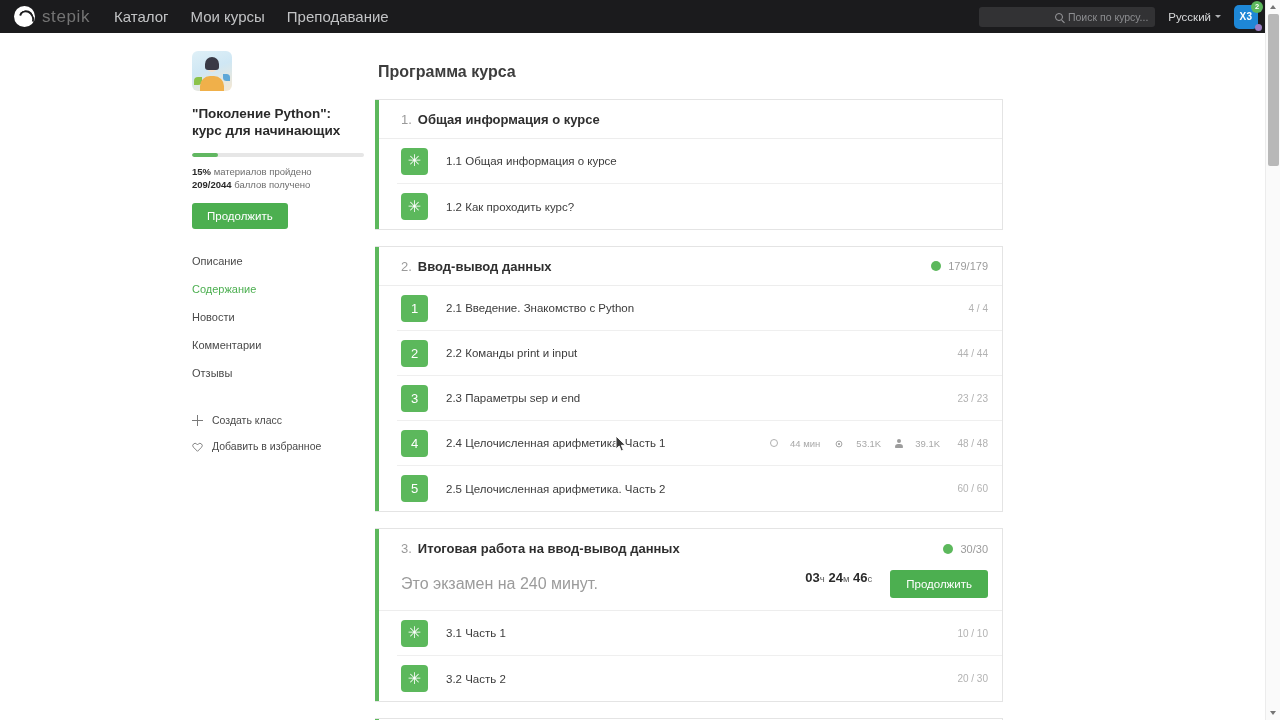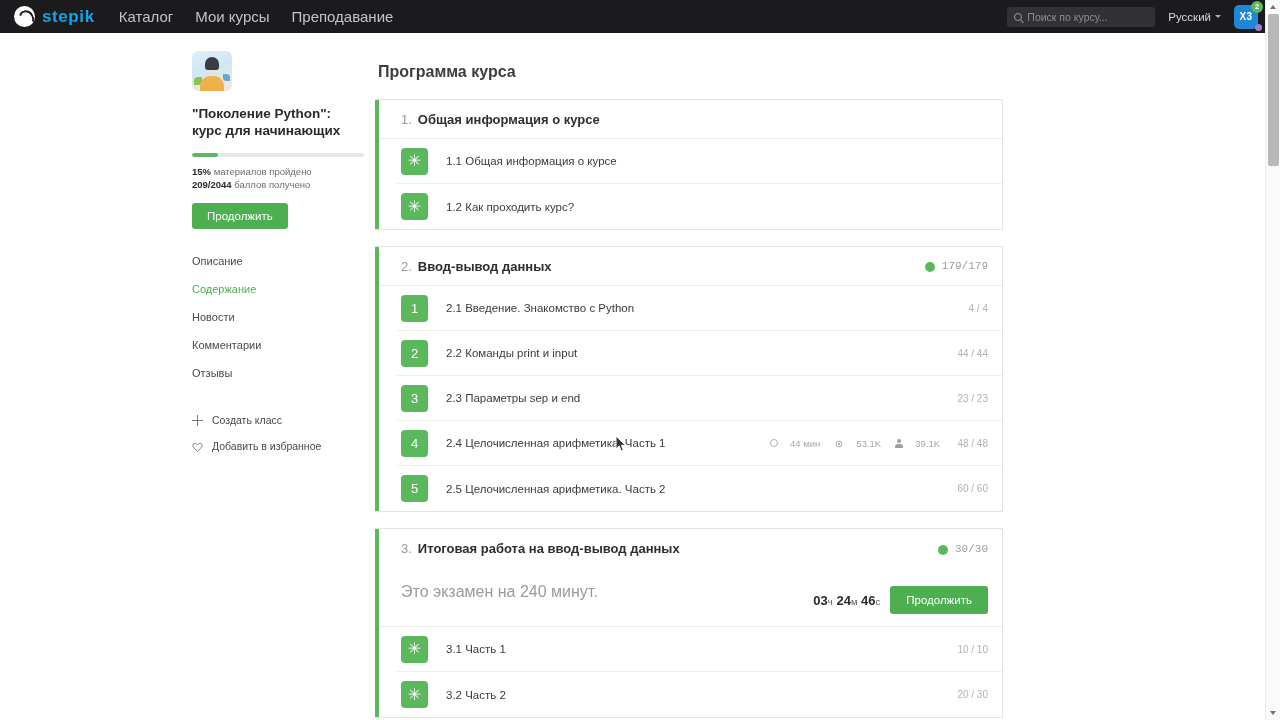--- a/index.html
+++ b/index.html
@@ -22,35 +22,35 @@
     background: #ffffff; position: relative; flex: none;
   }
   .brand-logo::after {
     content: ""; position: absolute; left: 5px; top: 4px;
     width: 11px; height: 13px;
     border: 2.2px solid #1b1b1d; border-radius: 50% 50% 50% 50%;
     border-left-color: transparent; border-bottom-color: transparent;
     transform: rotate(-25deg);
   }
   .brand-name {
-    color: #0ea5e9; font-size: 17px; letter-spacing: .6px;
-    font-weight: 700;
+    color: #737373; font-size: 17px; letter-spacing: .6px;
+    font-weight: 400;
   }
   .nav-link {
     color: #c2c3c5; font-size: 15px; margin-right: 22px;
     text-decoration: none; white-space: nowrap;
   }
   .nav-right {
     position: absolute; right: 8px; top: 0; height: 33px;
     display: flex; align-items: center; gap: 13px;
   }
   .search-box {
-    width: 148px; height: 20px; background: #323234;
+    width: 176px; height: 20px; background: #323234;
     border-radius: 3px; display: flex; align-items: center;
-    padding: 0 7px; gap: 5px;
+    padding: 0 7px; gap: 5px; justify-content: flex-end;
   }
   .search-box .mag {
     width: 8px; height: 8px; border: 1.2px solid #9b9b9e;
     border-radius: 50%; position: relative; flex: none;
   }
   .search-box .mag::after {
     content: ""; position: absolute; right: -3px; bottom: -2.5px;
     width: 4px; height: 1.2px; background: #9b9b9e;
     transform: rotate(45deg);
   }
@@ -148,30 +148,30 @@
     width: 4px; background: #5cb85c;
   }
   .module-head {
     display: flex; align-items: center; min-height: 39px;
     padding: 0 14px 0 26px; border-bottom: 1px solid #ededed;
   }
   .module-head.noborder { border-bottom: none; }
   .mod-num { font-size: 13px; color: #9a9a9a; margin-right: 6px; }
   .mod-title { font-size: 13px; color: #2f2f2f; font-weight: 700; }
   .mod-score {
-    margin-left: auto; display: flex; align-items: flex-end; gap: 7px;
-    font-size: 11px; color: #9b9b9b; font-family: Liberation Mono, monospace;
+    margin-left: auto; display: flex; align-items: center; gap: 7px;
+    font-size: 11px; color: #9b9b9b;
   }
   .mod-dot { width: 10px; height: 10px; border-radius: 50%; background: #5cb85c; flex: none; }
 
   .exam-row {
     display: flex; align-items: center; padding: 2px 14px 12px 26px; min-height: 42px;
   }
   .exam-note { font-size: 16px; color: #9b9b9b; }
-  .exam-right { margin-left: auto; display: flex; align-items: center; gap: 10px; margin-top: 16px; }
+  .exam-right { margin-left: auto; display: flex; gap: 18px; }
   .exam-timer { font-size: 13px; color: #2b2b2b; font-weight: 700; white-space: nowrap; }
   .exam-timer .u { font-size: 9.5px; font-weight: 400; color: #5a5a5a; }
   .btn-continue-exam {
     background: #4caf50; color: #ffffff; border: none; border-radius: 3px;
     padding: 8px 16px; font-size: 11.5px; cursor: pointer; font-family: inherit;
   }
 
   .lessons { padding-left: 22px; }
   .lesson {
     display: flex; align-items: center; height: 45px;

